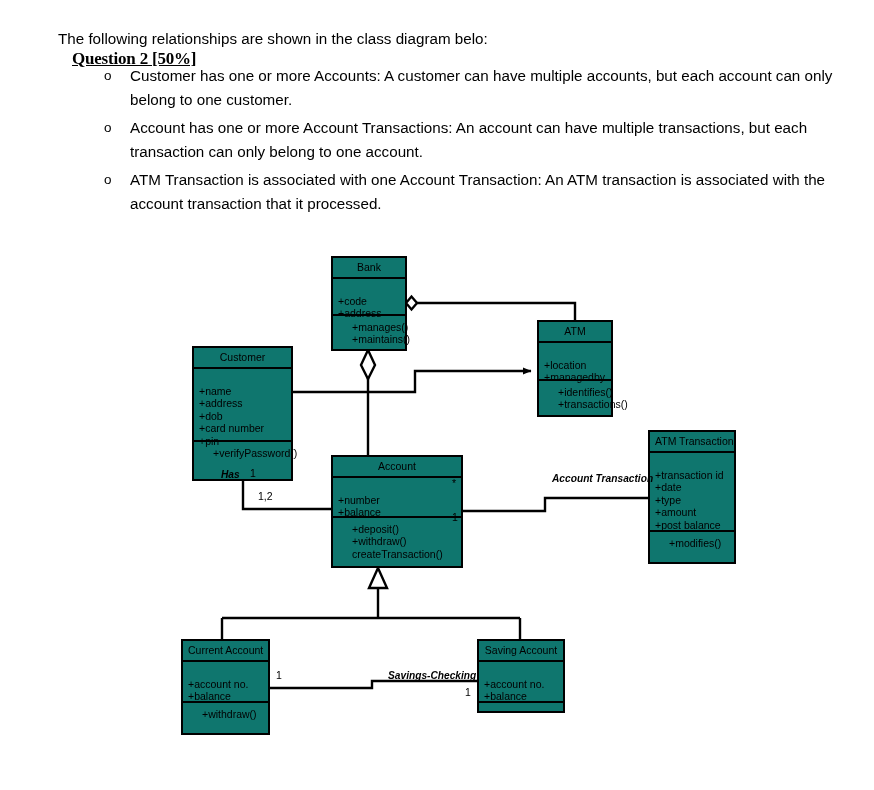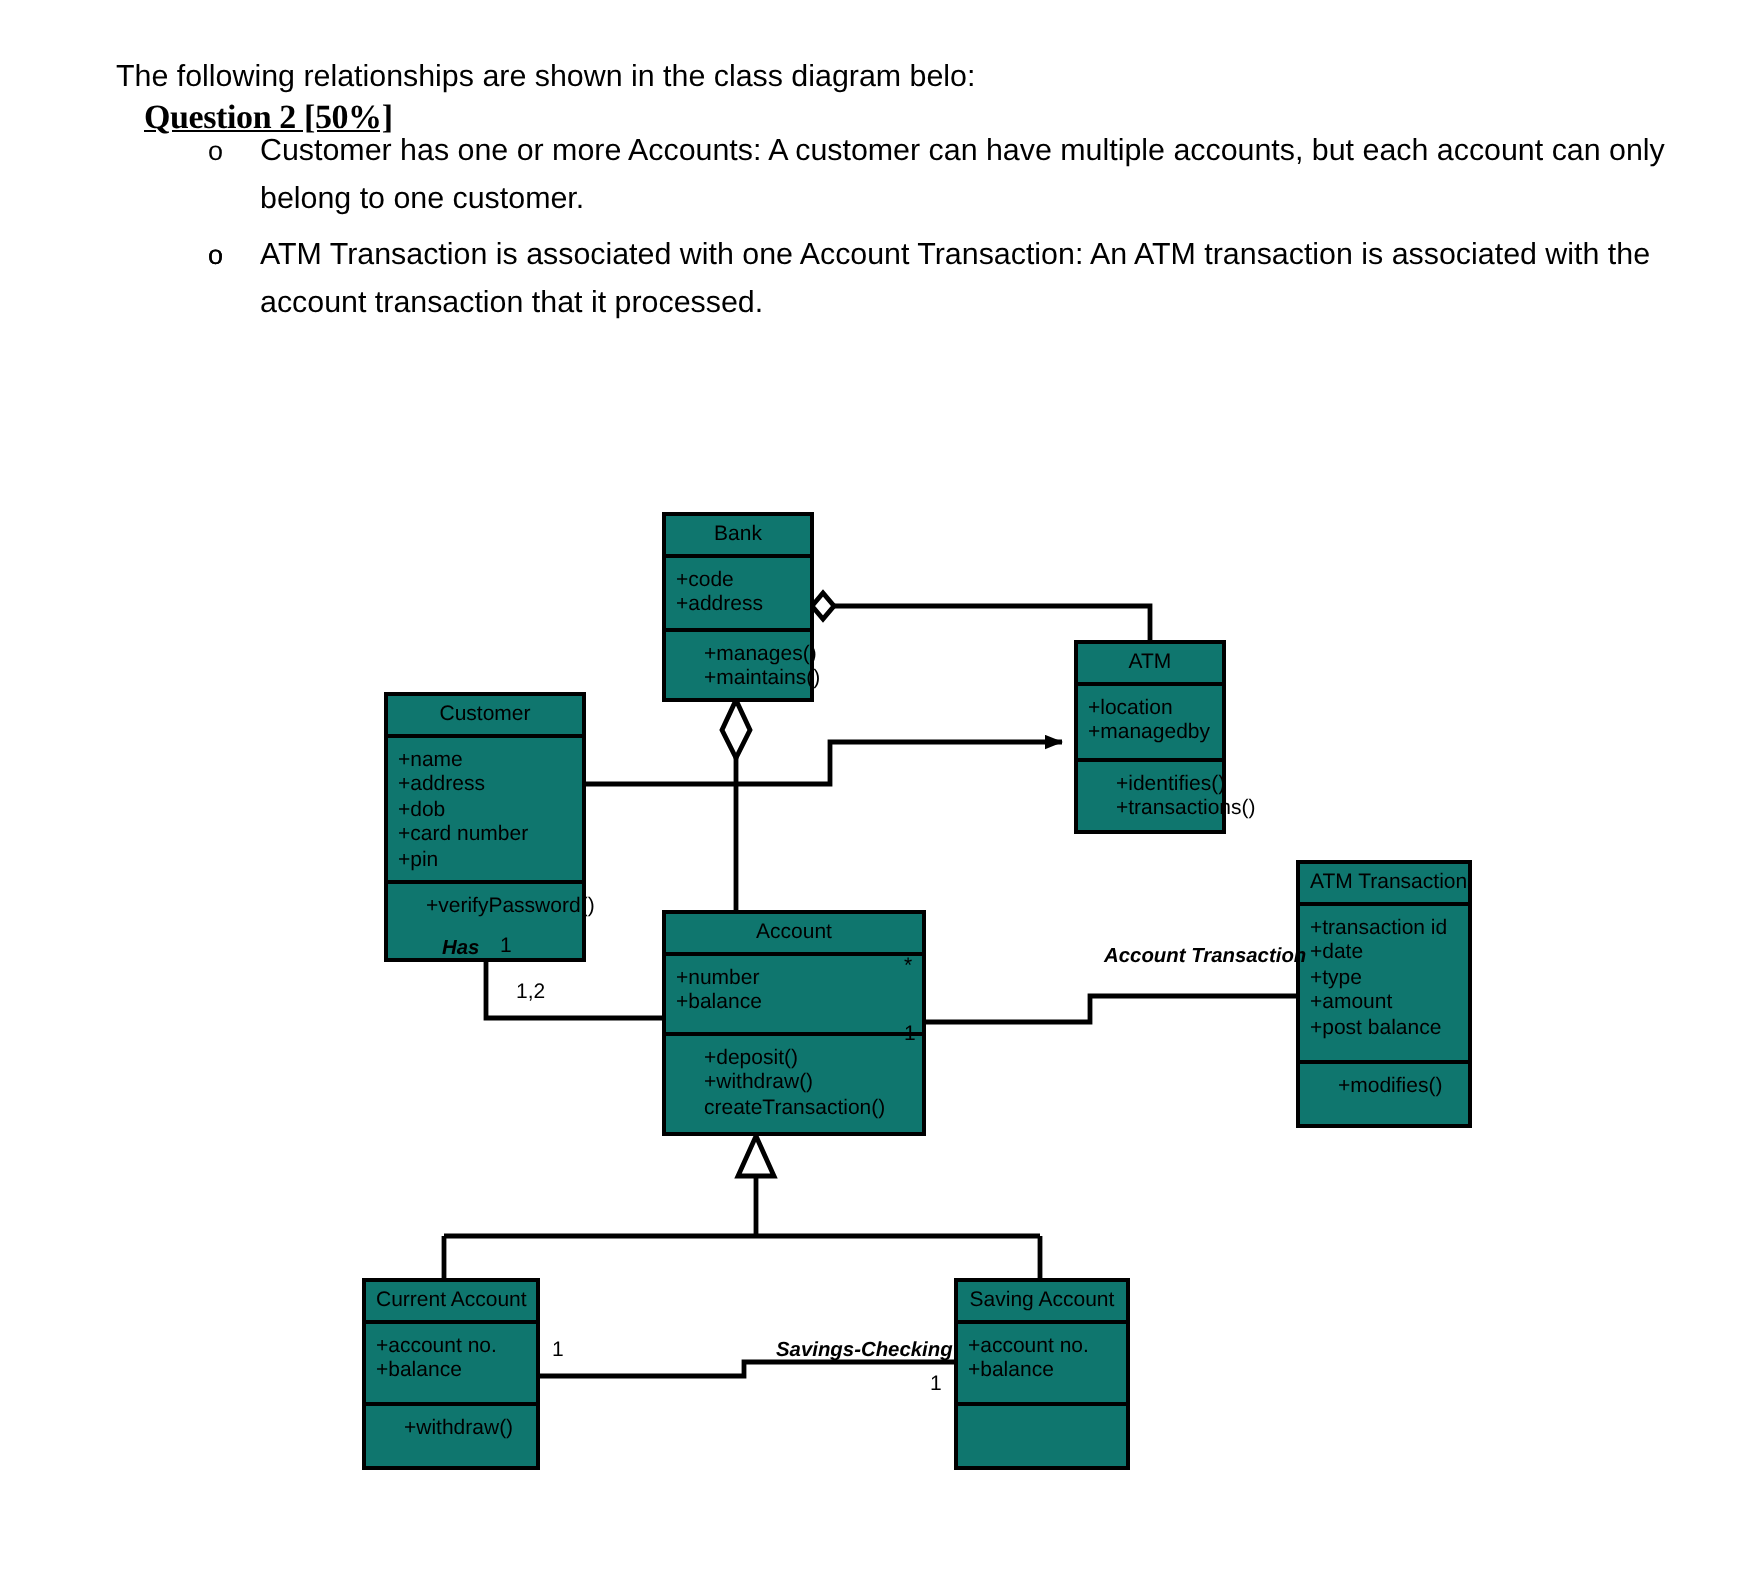--- a/index.html
+++ b/index.html
@@ -96,21 +96,21 @@
   }
   .uml-name.left {
     text-align: left;
     padding-left: 5px;
   }
   .uml-attrs {
     box-sizing: border-box;
     border-bottom: 2.2px solid #000000;
     font-size: 10.5px;
     line-height: 12.4px;
-    padding: 5px 4px 6px 5px;
+    padding: 16px 4px 6px 5px;
   }
   .uml-ops {
     box-sizing: border-box;
     font-size: 10.5px;
     line-height: 12.4px;
     padding: 5px 4px 6px 19px;
   }
   .uml-attrs div, .uml-ops div { white-space: nowrap; }
 
   
@@ -133,20 +133,21 @@
 <div id="question-block">
   <div id="question-heading">Question 2 [50%]</div>
   <div id="question-intro">The following relationships are shown in the class diagram belo:</div>
   <div id="bullet-list">
     <div class="bullet-item">
       <span class="bullet-marker">o</span>
       <span>Customer has one or more Accounts: A customer can have multiple accounts, but each account can only belong to one customer.</span>
     </div>
     <div class="bullet-item">
       <span class="bullet-marker">o</span>
+      <span>Account has one or more Account Transactions: An account can have multiple transactions, but each transaction can only belong to one account.</span>
     </div>
     <div class="bullet-item">
       <span class="bullet-marker">o</span>
       <span>ATM Transaction is associated with one Account Transaction: An ATM transaction is associated with the account transaction that it processed.</span>
     </div>
   </div>
 </div>
 
 <div id="diagram">
 
@@ -253,21 +254,21 @@
     <div class="uml-name left">Current Account</div>
     <div class="uml-attrs" style="height:41px;">
       <div>+account no.</div>
       <div>+balance</div>
     </div>
     <div class="uml-ops">
       <div>+withdraw()</div>
     </div>
   </div>
 
-  <div class="uml-class" id="cls-saving-account" style="left:477px; top:639px; width:88px; height:96px;">
+  <div class="uml-class" id="cls-saving-account" style="left:477px; top:639px; width:88px; height:74px;">
     <div class="uml-name">Saving Account</div>
     <div class="uml-attrs" style="height:41px;">
       <div>+account no.</div>
       <div>+balance</div>
     </div>
     <div class="uml-ops"></div>
   </div>
 
   <div class="edge-label assoc-name" style="left:221px; top:469px;text-align:center;">Has</div>
   <div class="edge-label" style="left:250px; top:468px;">1</div>

